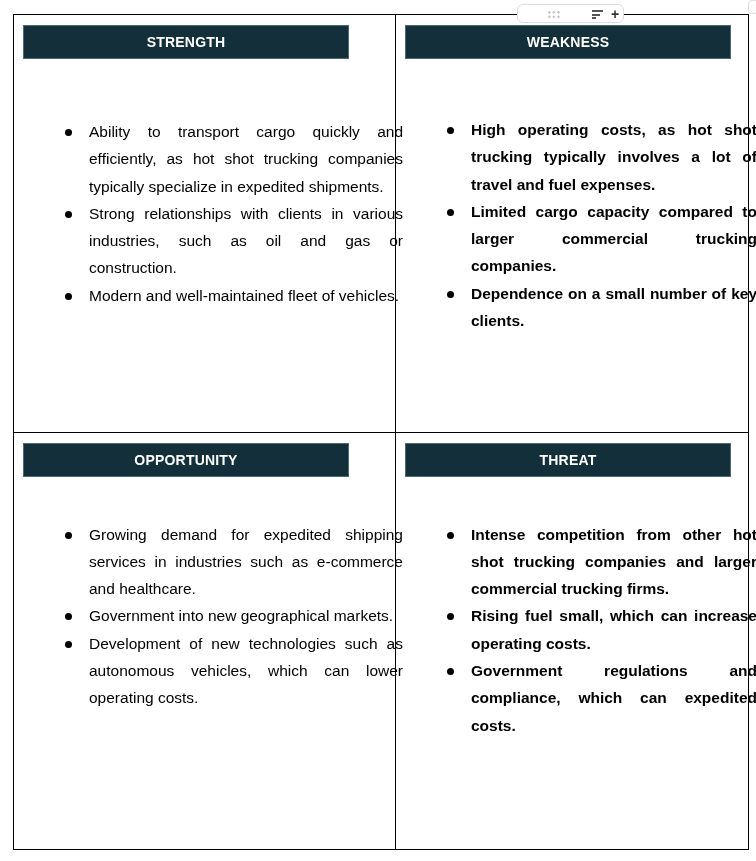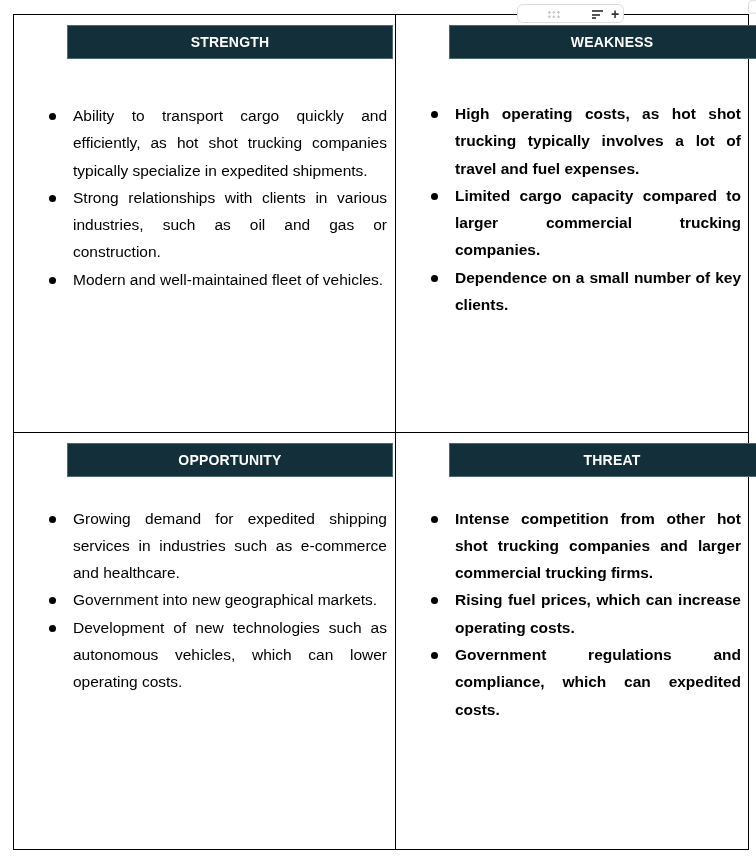--- a/index.html
+++ b/index.html
@@ -8,22 +8,22 @@
     .swot-table { position: absolute; left: 13px; top: 14px; width: 734px; height: 836px;
                   border-collapse: collapse; table-layout: fixed; }
     .swot-table td { border: 1px solid #000; vertical-align: top; padding: 0; position: relative; }
     .cell-left { width: 381px; }
     .cell-right { width: 352px; }
     .row-top { height: 417px; }
     .row-bottom { height: 417px; }
     .header-bar { position: absolute; left: 9px; top: 10px; width: 326px; height: 34px;
                   background: #13303a; border: 1px solid #4b6b70; box-sizing: border-box;
                   color: #ffffff; font-weight: bold; font-size: 14px; text-align: center;
-                  line-height: 32px; letter-spacing: 0.2px; margin-left: 44px; }
-    .bullets { position: absolute; left: 0; margin: 0; padding: 0; list-style: none;
+                  line-height: 32px; letter-spacing: 0.2px; }
+    .bullets { position: absolute; left: 0; margin: 16px; padding: 0; list-style: none;
                font-size: 15.5px; line-height: 27.3px; text-align: justify; }
     .cell-left .bullets { top: 87px; width: 373px; }
     .cell-right .bullets { top: 85px; width: 345px; font-weight: bold; }
     .bullets li { position: relative; padding-left: 59px; }
     .bullets li .dot { position: absolute; left: 35px; top: 11px; width: 7px; height: 7px;
                        background: #000; border-radius: 50%; }
     .row-bottom .bullets { top: 72px; }
     .floating-toolbar { position: absolute; left: 517px; top: 4px; width: 107px; height: 19px;
                         background: #fff; border: 1px solid #dcdcdc; border-radius: 6px;
                         box-sizing: border-box; }
@@ -66,21 +66,21 @@
       <ul class="bullets">
         <li><span class="dot"></span><span>Growing demand for expedited shipping services in industries such as e-commerce and healthcare.</span></li>
         <li><span class="dot"></span><span>Government into new geographical markets.</span></li>
         <li><span class="dot"></span><span>Development of new technologies such as autonomous vehicles, which can lower operating costs.</span></li>
       </ul>
     </td>
     <td class="cell-right">
       <div class="header-bar">THREAT</div>
       <ul class="bullets">
         <li><span class="dot"></span><span>Intense competition from other hot shot trucking companies and larger commercial trucking firms.</span></li>
-        <li><span class="dot"></span><span>Rising fuel prices, which can increase operating costs.</span></li>
+        <li><span class="dot"></span><span>Rising fuel small, which can increase operating costs.</span></li>
         <li><span class="dot"></span><span>Government regulations and compliance, which can expedited costs.</span></li>
       </ul>
     </td>
   </tr>
 </tbody>
   </table>
 
 <div class="floating-toolbar">
   <div class="drag-handle"></div>
   <div class="sort-icon">

